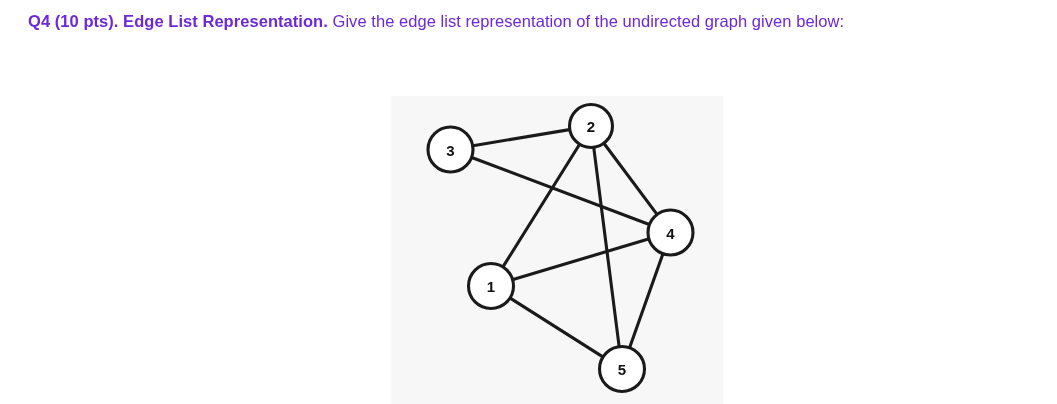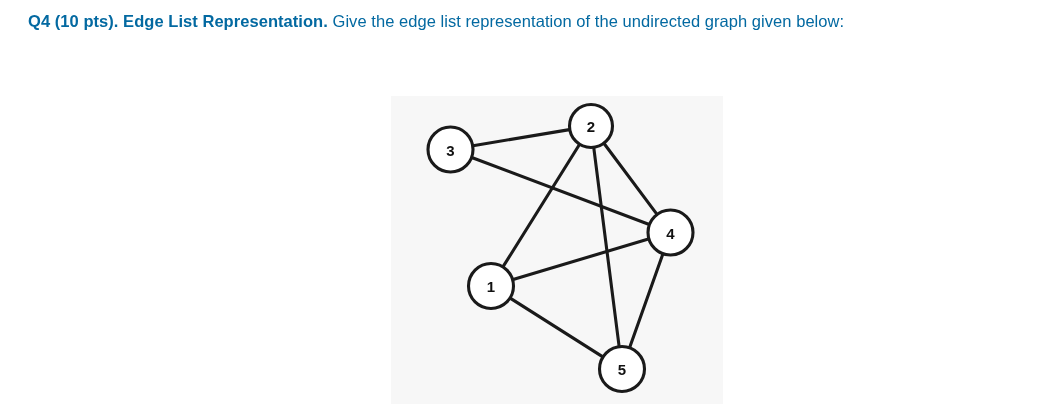--- a/index.html
+++ b/index.html
@@ -17,21 +17,21 @@
     -webkit-font-smoothing: antialiased;
   }
 
   #question-block {
     position: absolute;
     left: 28px;
     top: 6px;
     width: 1010px;
     font-size: 16.5px;
     line-height: 30px;
-    color: #0369a1;
+    color: #6d28d9;
     letter-spacing: 0.05px;
   }
   #question-block .q-bold {
     font-weight: bold;
   }
   #question-block .q-normal {
     font-weight: normal;
   }
 
   #graph-figure {

